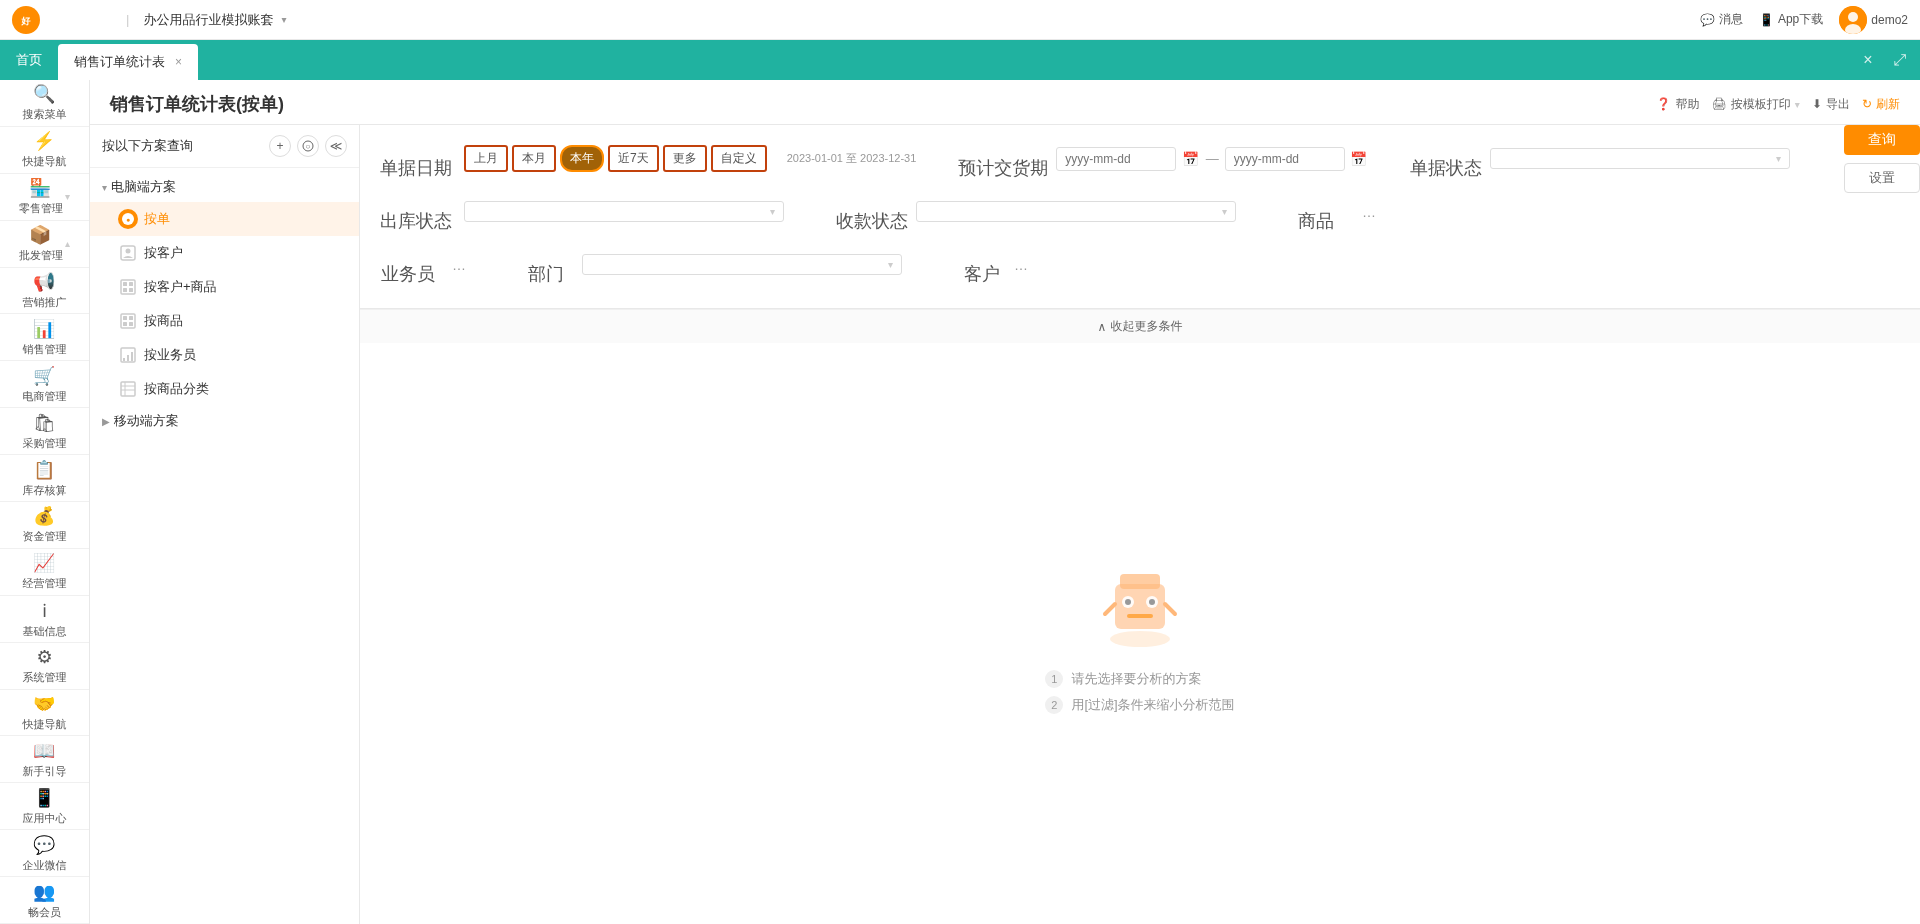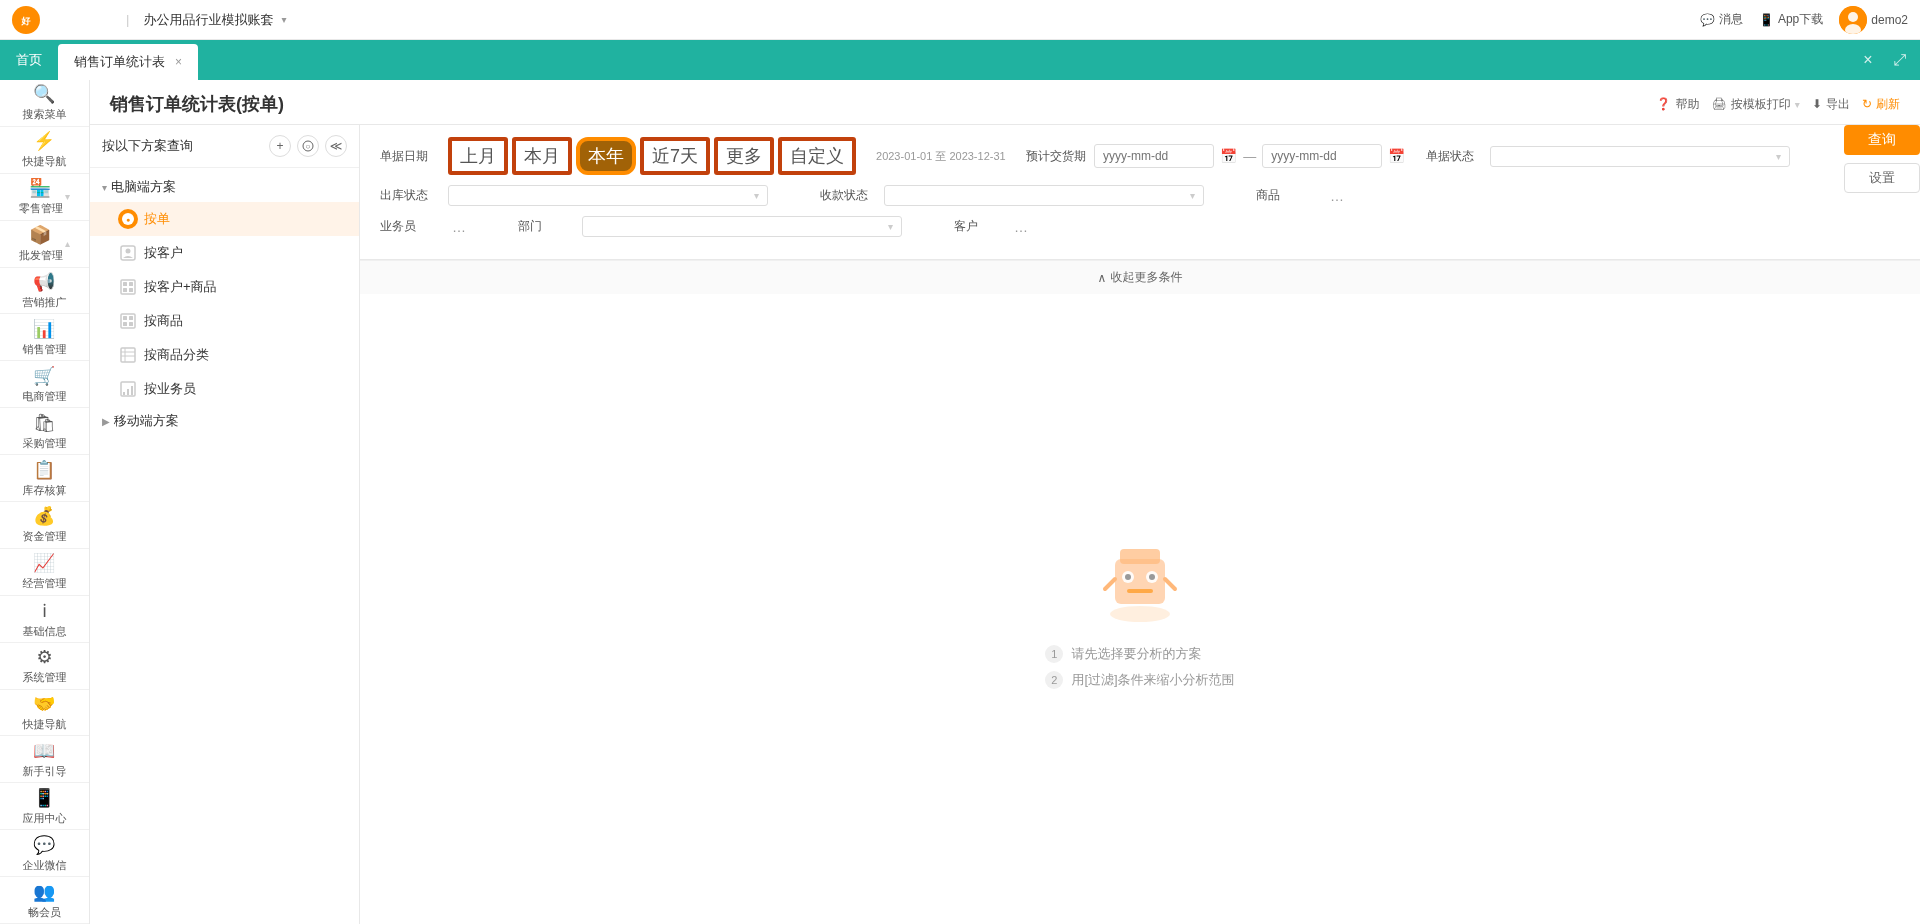--- a/index.html
+++ b/index.html
@@ -65,23 +65,23 @@
     
     .active-indicator { width: 20px; height: 20px; border-radius: 50%; background: #ff8c00; display: flex; align-items: center; justify-content: center; color: white; font-size: 10px; margin-right: 6px; }
 
     
     .right-panel { flex: 1; display: flex; flex-direction: column; overflow: hidden; }
 
     
     .filter-area { background: #fff; padding: 12px 20px; border-bottom: 1px solid #e8e8e8; flex-shrink: 0; }
     .filter-row { display: flex; align-items: center; gap: 12px; margin-bottom: 10px; }
     .filter-row:last-child { margin-bottom: 0; }
-    .filter-label { font-size: 12px; color: #555; white-space: nowrap; min-width: 56px; text-align: left; }
+    .filter-label { font-size: 18px; color: #555; white-space: nowrap; min-width: 56px; text-align: center; margin-top: 19px; }
     .filter-date-btns { display: flex; align-items: center; gap: 4px; }
-    .date-btn { padding: 3px 8px; border: 4px solid #c2410c; border-radius: 3px; font-size: 18px; color: #555; cursor: pointer; background: #fff; }
+    .date-btn { padding: 3px 8px; border: 2px solid #c2410c; border-radius: 3px; font-size: 12px; color: #555; cursor: pointer; background: #fff; }
     .date-btn.active { background: #a16207; border-color: #ff8c00; color: #fff; border-radius: 12px; }
     .date-range-text { font-size: 11px; color: #999; margin-left: 8px; }
     .filter-date-input { display: flex; align-items: center; gap: 6px; }
     .date-input { border: 1px solid #ddd; border-radius: 3px; padding: 4px 8px; font-size: 12px; color: #999; width: 120px; }
     .date-sep { color: #999; }
     .cal-icon { color: #ccc; font-size: 14px; cursor: pointer; }
     .filter-select { border: 1px solid #ddd; border-radius: 3px; padding: 4px 8px; font-size: 12px; color: #999; min-width: 150px; display: flex; align-items: center; justify-content: space-between; cursor: pointer; }
     .filter-select-wide { min-width: 300px; }
     .filter-select .arrow { color: #ccc; font-size: 10px; }
     .filter-dots { color: #999; cursor: pointer; font-size: 14px; margin-left: 4px; }
@@ -337,38 +337,38 @@
                     <rect x="9" y="9" width="4" height="4" fill="#ccc" rx="0.5"></rect>
                   </svg>
               </div>
               <span class="scheme-item-label">按商品</span>
             </div>
 
             <div class="scheme-item">
               <div class="scheme-item-icon">
                 <svg width="16" height="16" viewBox="0 0 16 16">
                     <rect x="1" y="1" width="14" height="14" rx="1" fill="none" stroke="#ccc" stroke-width="1.5"></rect>
+                    <rect x="3" y="11" width="2" height="3" fill="#ccc"></rect>
+                    <rect x="7" y="8" width="2" height="6" fill="#ccc"></rect>
+                    <rect x="11" y="5" width="2" height="9" fill="#ccc"></rect>
+                  </svg>
+              </div>
+              <span class="scheme-item-label">按业务员</span>
+            </div>
+
+            <div class="scheme-item">
+              <div class="scheme-item-icon">
+                <svg width="16" height="16" viewBox="0 0 16 16">
+                    <rect x="1" y="1" width="14" height="14" rx="1" fill="none" stroke="#ccc" stroke-width="1.5"></rect>
                     <line x1="1" y1="5" x2="15" y2="5" stroke="#ccc" stroke-width="1"></line>
                     <line x1="1" y1="9" x2="15" y2="9" stroke="#ccc" stroke-width="1"></line>
                     <line x1="5" y1="1" x2="5" y2="15" stroke="#ccc" stroke-width="1"></line>
                   </svg>
               </div>
               <span class="scheme-item-label">按商品分类</span>
-            </div>
-
-            <div class="scheme-item">
-              <div class="scheme-item-icon">
-                <svg width="16" height="16" viewBox="0 0 16 16">
-                    <rect x="1" y="1" width="14" height="14" rx="1" fill="none" stroke="#ccc" stroke-width="1.5"></rect>
-                    <rect x="3" y="11" width="2" height="3" fill="#ccc"></rect>
-                    <rect x="7" y="8" width="2" height="6" fill="#ccc"></rect>
-                    <rect x="11" y="5" width="2" height="9" fill="#ccc"></rect>
-                  </svg>
-              </div>
-              <span class="scheme-item-label">按业务员</span>
             </div>
           </div>
 
           <div class="scheme-group">
             <div class="scheme-group-header">
               <span class="scheme-group-arrow">▶</span>
               <span class="scheme-group-label">移动端方案</span>
             </div>
           </div>
         </div>

